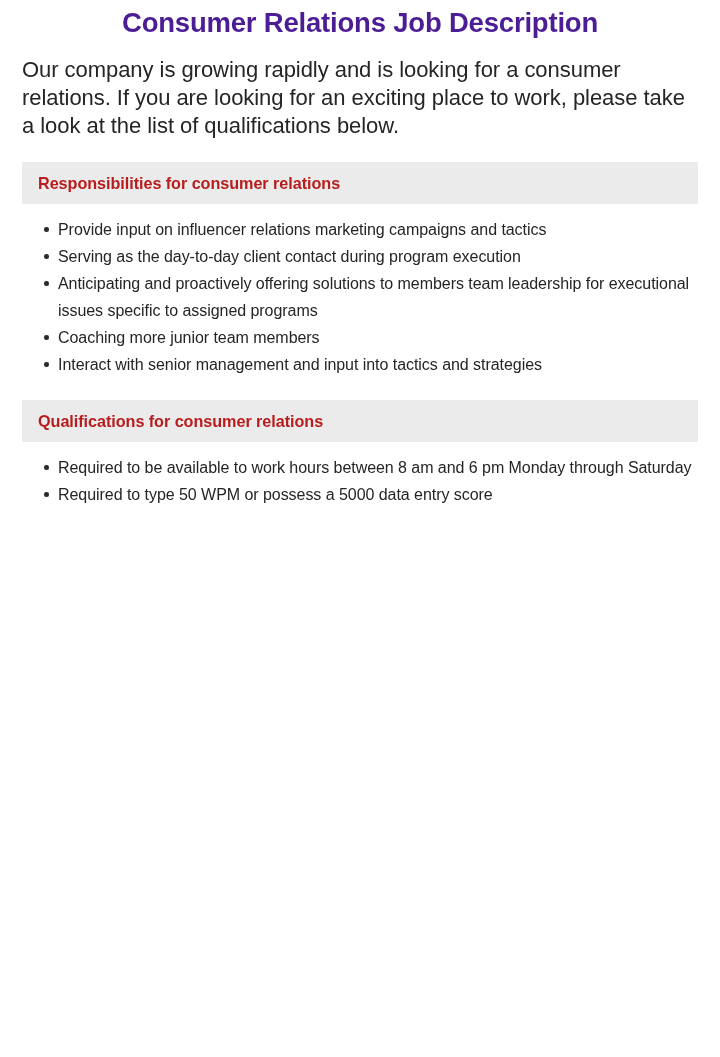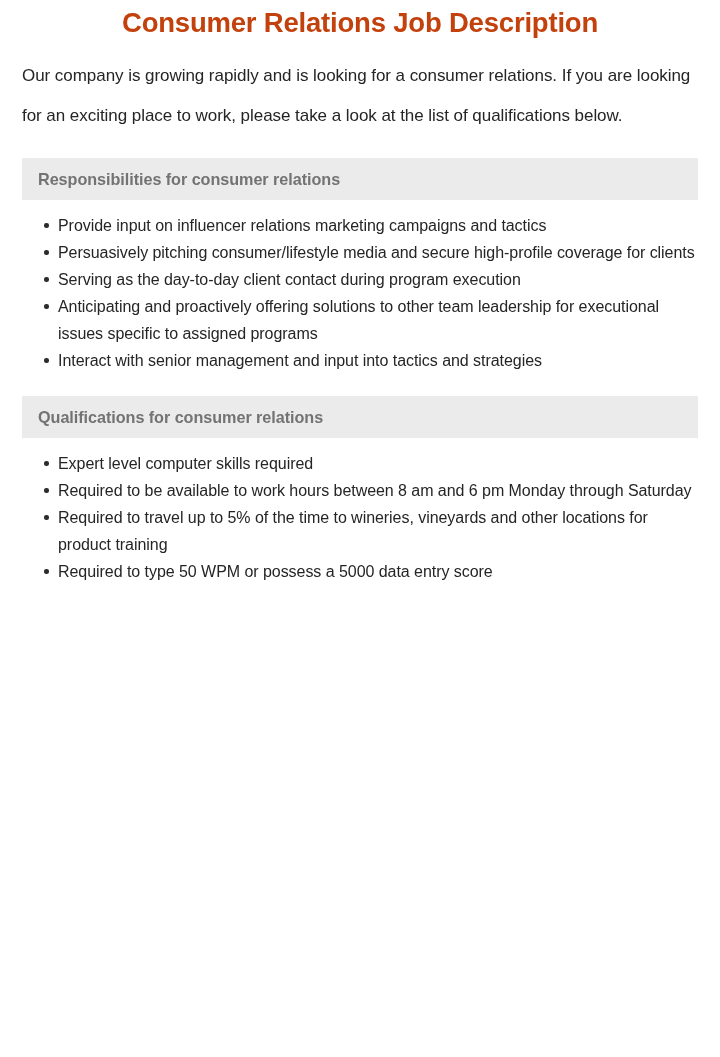--- a/index.html
+++ b/index.html
@@ -26,48 +26,48 @@
   }
 
   .doc-title {
     margin: 0;
     padding-top: 4px;
     text-align: center;
     font-size: 27.5px;
     font-weight: 700;
     letter-spacing: -0.2px;
     line-height: 38px;
-    color: #c2410c;
+    color: #4c1d95;
   }
 
   .intro {
     margin: 14px 0 0 0;
-    font-size: 17px;
-    line-height: 40px;
+    font-size: 22px;
+    line-height: 28px;
     color: #252525;
     letter-spacing: -0.05px;
   }
 
   .section {
     margin-top: 22px;
   }
 
   .section-header {
     background: #ebebeb;
     height: 42px;
     display: flex;
     align-items: center;
     padding-left: 16px;
     box-sizing: border-box;
   }
 
   .section-header-text {
     font-size: 16.2px;
     font-weight: 700;
-    color: #737373;
+    color: #b91c1c;
     letter-spacing: -0.05px;
   }
 
   ul.bullets {
     list-style: none;
     margin: 0;
     padding: 0;
     padding-top: 12px;
   }
 
@@ -100,32 +100,30 @@
   <h1 class="doc-title">Consumer Relations Job Description</h1>
 
   <p class="intro">Our company is growing rapidly and is looking for a consumer relations. If you are looking for an exciting place to work, please take a look at the list of qualifications below.</p>
 
   <div class="section">
     <div class="section-header">
       <span class="section-header-text">Responsibilities for consumer relations</span>
     </div>
     <ul class="bullets" id="list-responsibilities">
         <li>Provide input on influencer relations marketing campaigns and tactics</li>
-        <li>Persuasively pitching consumer/lifestyle media and secure high-profile coverage for clients</li>
         <li>Serving as the day-to-day client contact during program execution</li>
-        <li>Anticipating and proactively offering solutions to other team leadership for executional issues specific to assigned programs</li>
+        <li>Anticipating and proactively offering solutions to members team leadership for executional issues specific to assigned programs</li>
+        <li>Coaching more junior team members</li>
         <li>Interact with senior management and input into tactics and strategies</li>
       </ul>
   </div>
 
   <div class="section">
     <div class="section-header">
       <span class="section-header-text">Qualifications for consumer relations</span>
     </div>
     <ul class="bullets" id="list-qualifications">
-        <li>Expert level computer skills required</li>
         <li>Required to be available to work hours between 8 am and 6 pm Monday through Saturday</li>
-        <li>Required to travel up to 5% of the time to wineries, vineyards and other locations for product training</li>
         <li>Required to type 50 WPM or possess a 5000 data entry score</li>
       </ul>
   </div>
 
 </div>
 
 </body></html>

